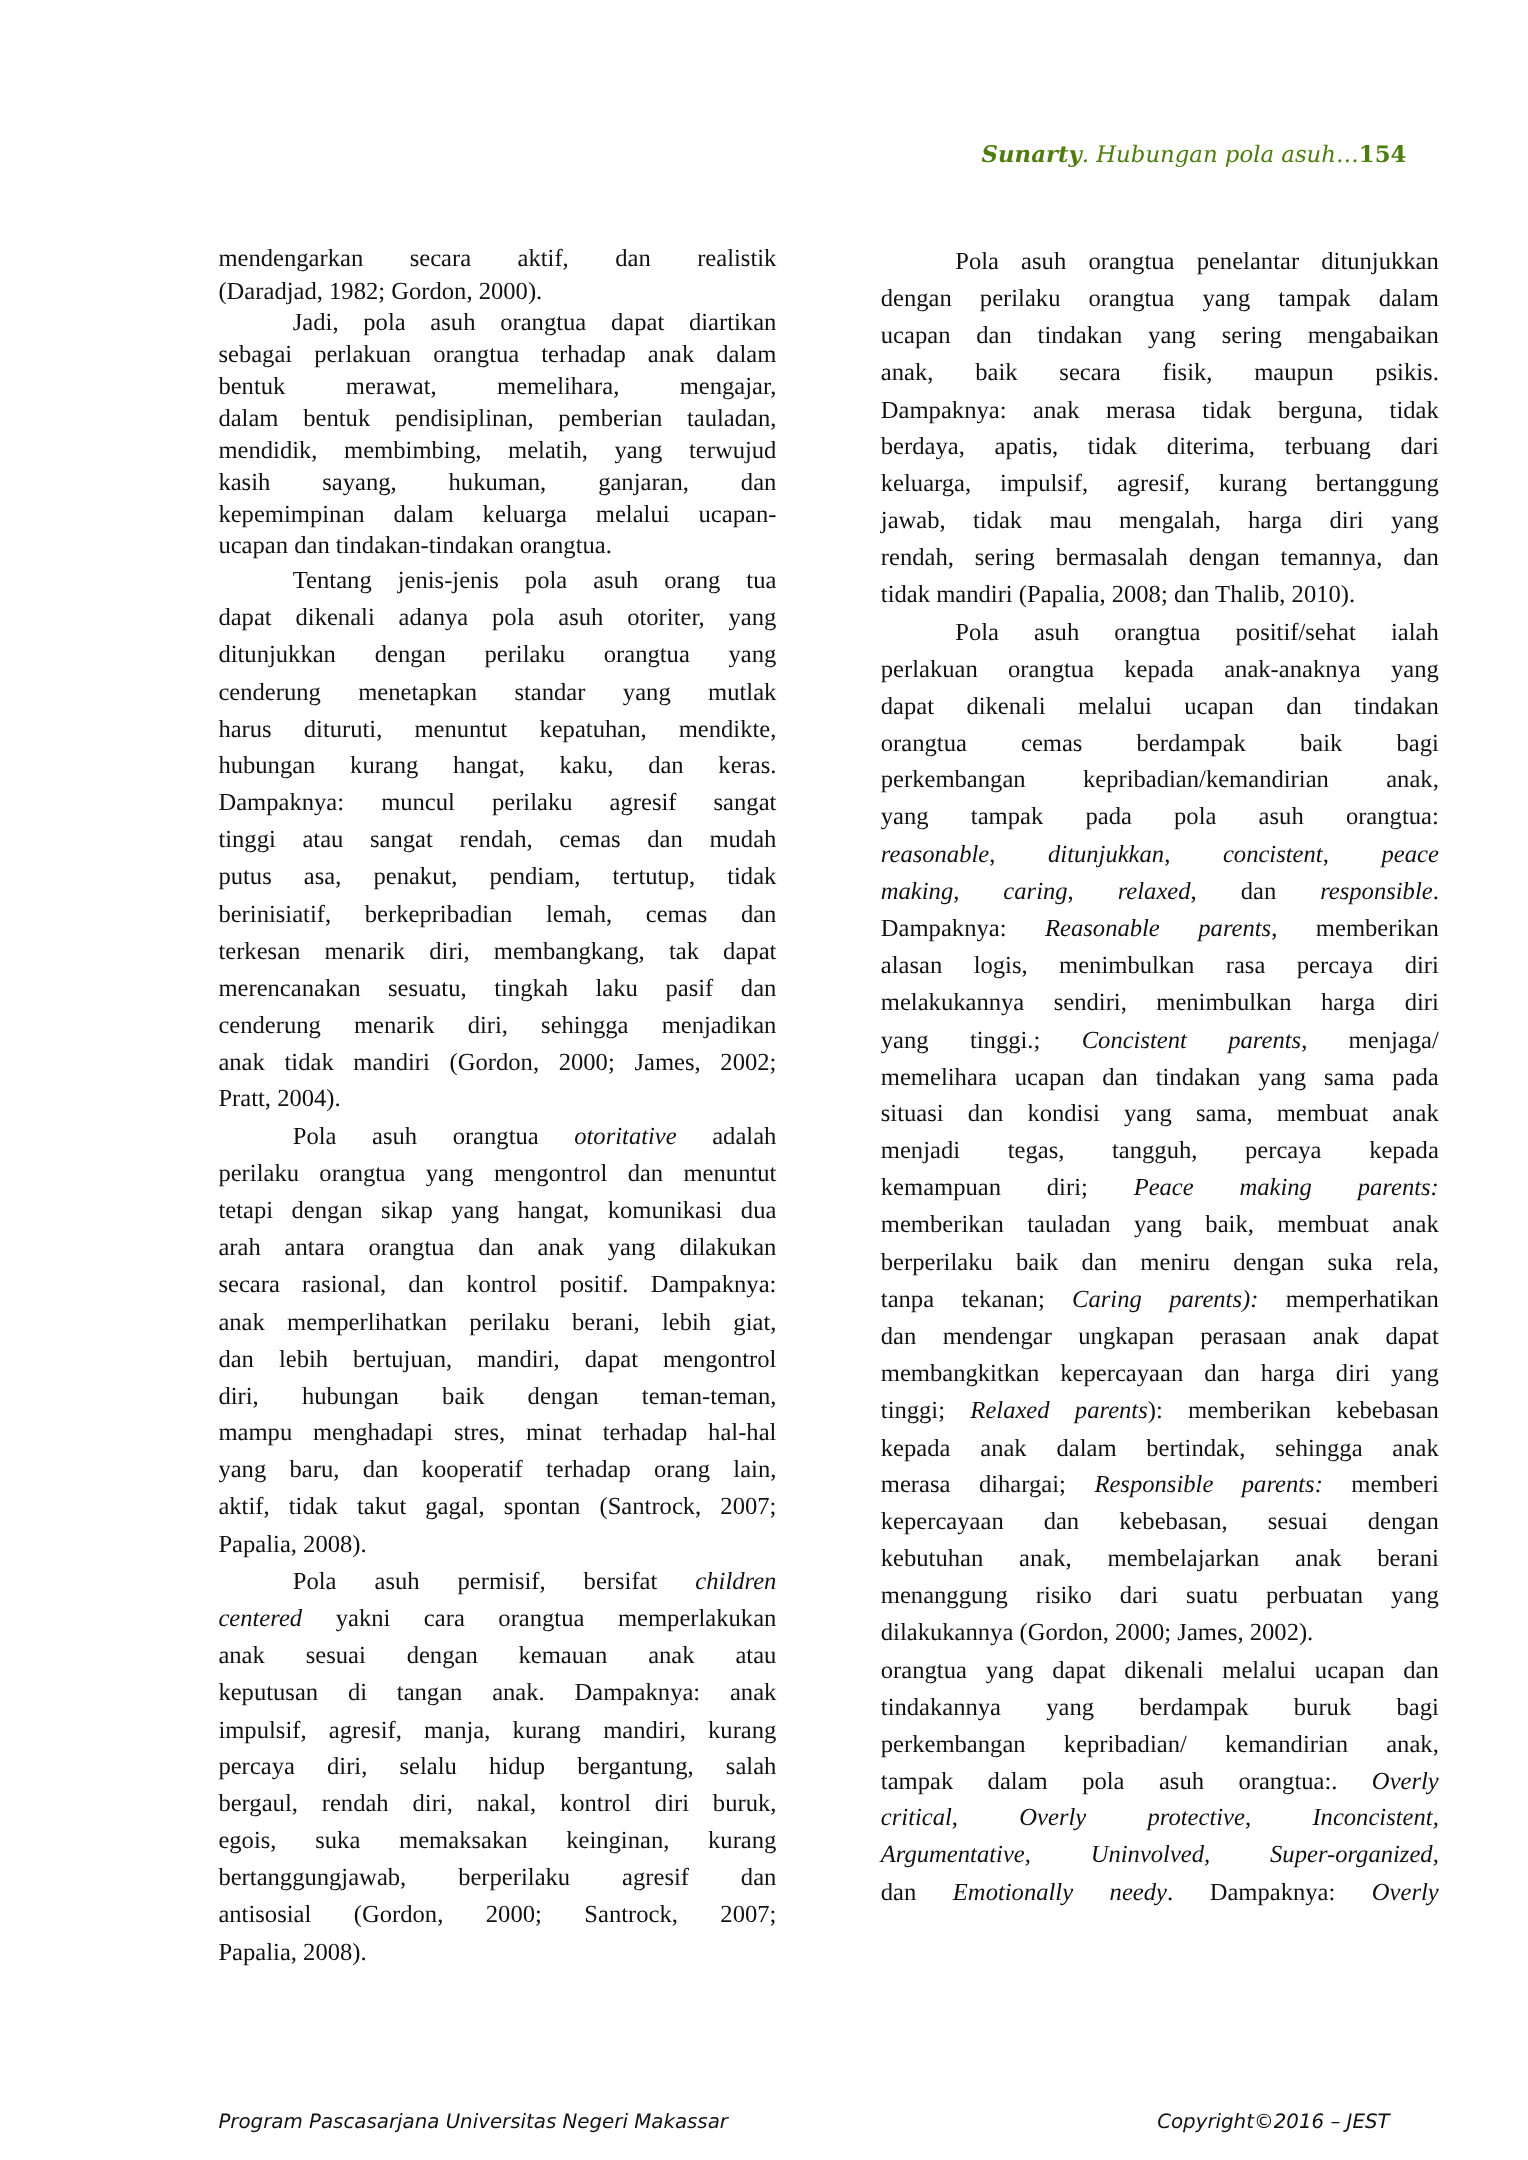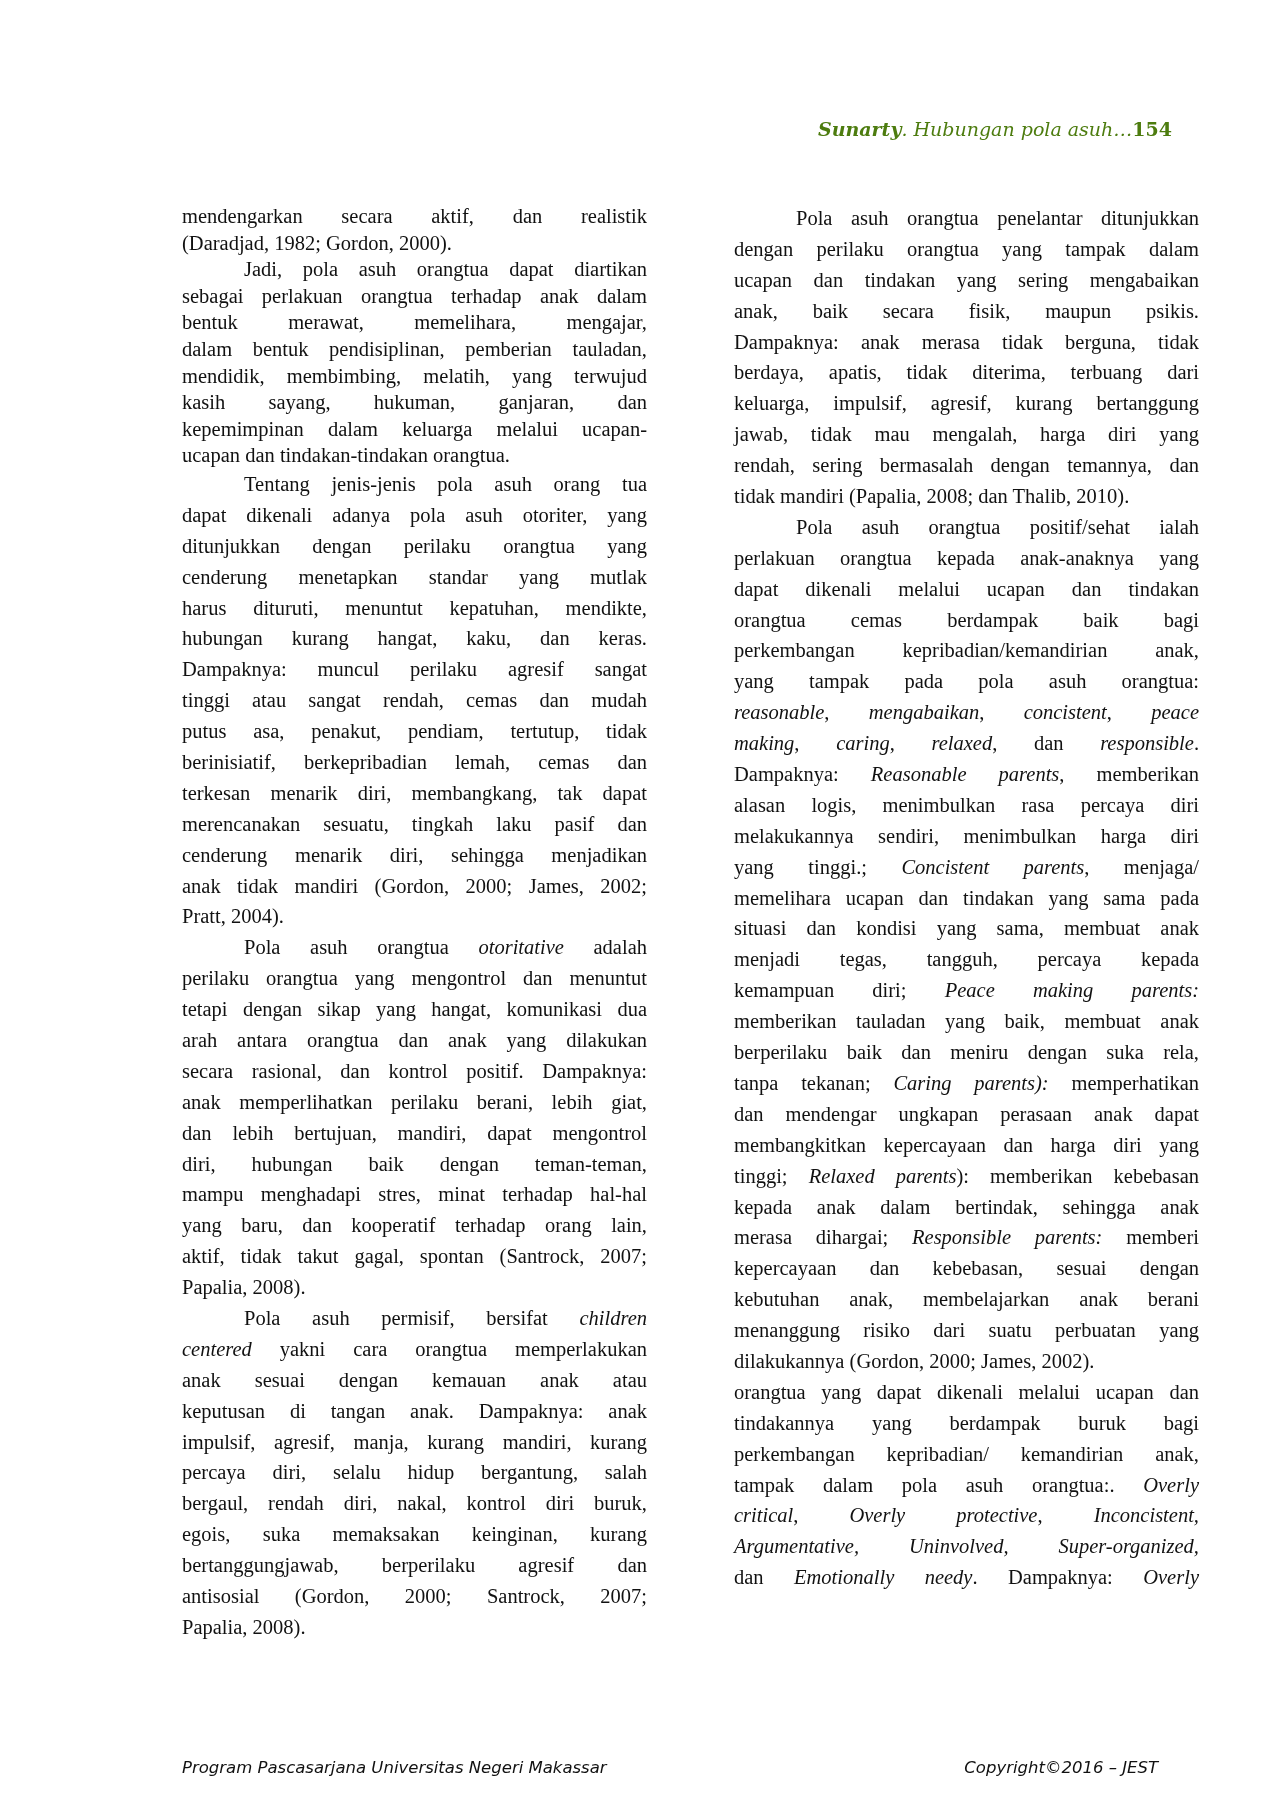--- a/index.html
+++ b/index.html
@@ -112,21 +112,21 @@
       <span class="line"><span class="seg">rendah, sering bermasalah dengan temannya, dan</span></span>
       <span class="line last"><span class="seg">tidak mandiri (Papalia, 2008; dan Thalib, 2010).</span></span>
     </div>
     <div class="para p1">
       <span class="line indent"><span class="seg">Pola asuh orangtua positif/sehat ialah</span></span>
       <span class="line"><span class="seg">perlakuan orangtua kepada anak-anaknya yang</span></span>
       <span class="line"><span class="seg">dapat dikenali melalui ucapan dan tindakan</span></span>
       <span class="line"><span class="seg">orangtua cemas berdampak baik bagi</span></span>
       <span class="line"><span class="seg">perkembangan kepribadian/kemandirian anak,</span></span>
       <span class="line"><span class="seg">yang tampak pada pola asuh orangtua:</span></span>
-      <span class="line"><span class="seg it">reasonable</span><span class="seg">, </span><span class="seg it">mengabaikan</span><span class="seg">, </span><span class="seg it">concistent</span><span class="seg">, </span><span class="seg it">peace</span></span>
+      <span class="line"><span class="seg it">reasonable</span><span class="seg">, </span><span class="seg it">ditunjukkan</span><span class="seg">, </span><span class="seg it">concistent</span><span class="seg">, </span><span class="seg it">peace</span></span>
       <span class="line"><span class="seg it">making</span><span class="seg">, </span><span class="seg it">caring</span><span class="seg">, </span><span class="seg it">relaxed</span><span class="seg">, dan </span><span class="seg it">responsible</span><span class="seg">.</span></span>
       <span class="line"><span class="seg">Dampaknya: </span><span class="seg it">Reasonable parents</span><span class="seg">, memberikan</span></span>
       <span class="line"><span class="seg">alasan logis, menimbulkan rasa percaya diri</span></span>
       <span class="line"><span class="seg">melakukannya sendiri, menimbulkan harga diri</span></span>
       <span class="line"><span class="seg">yang tinggi.; </span><span class="seg it">Concistent parents</span><span class="seg">, menjaga/</span></span>
       <span class="line"><span class="seg">memelihara ucapan dan tindakan yang sama pada</span></span>
       <span class="line"><span class="seg">situasi dan kondisi yang sama, membuat anak</span></span>
       <span class="line"><span class="seg">menjadi tegas, tangguh, percaya kepada</span></span>
       <span class="line"><span class="seg">kemampuan diri; </span><span class="seg it">Peace making parents:</span></span>
       <span class="line"><span class="seg">memberikan tauladan yang baik, membuat anak</span></span>

